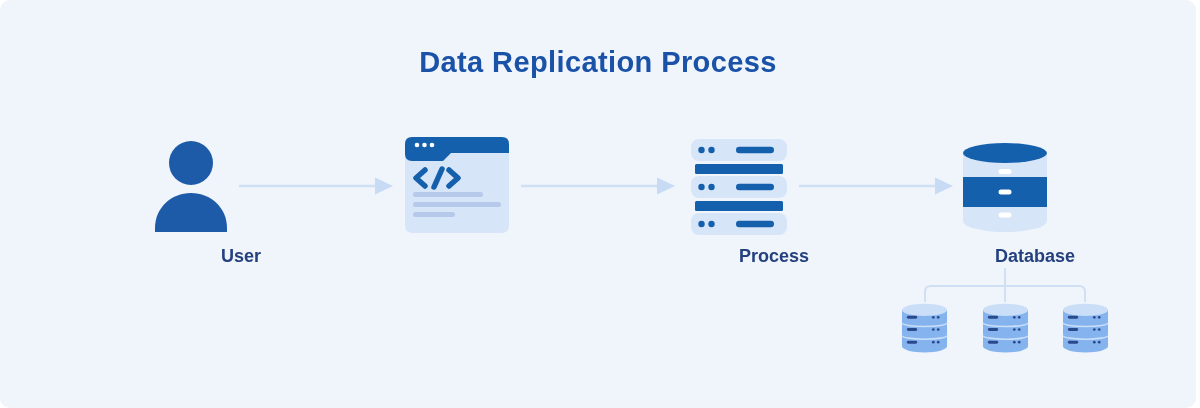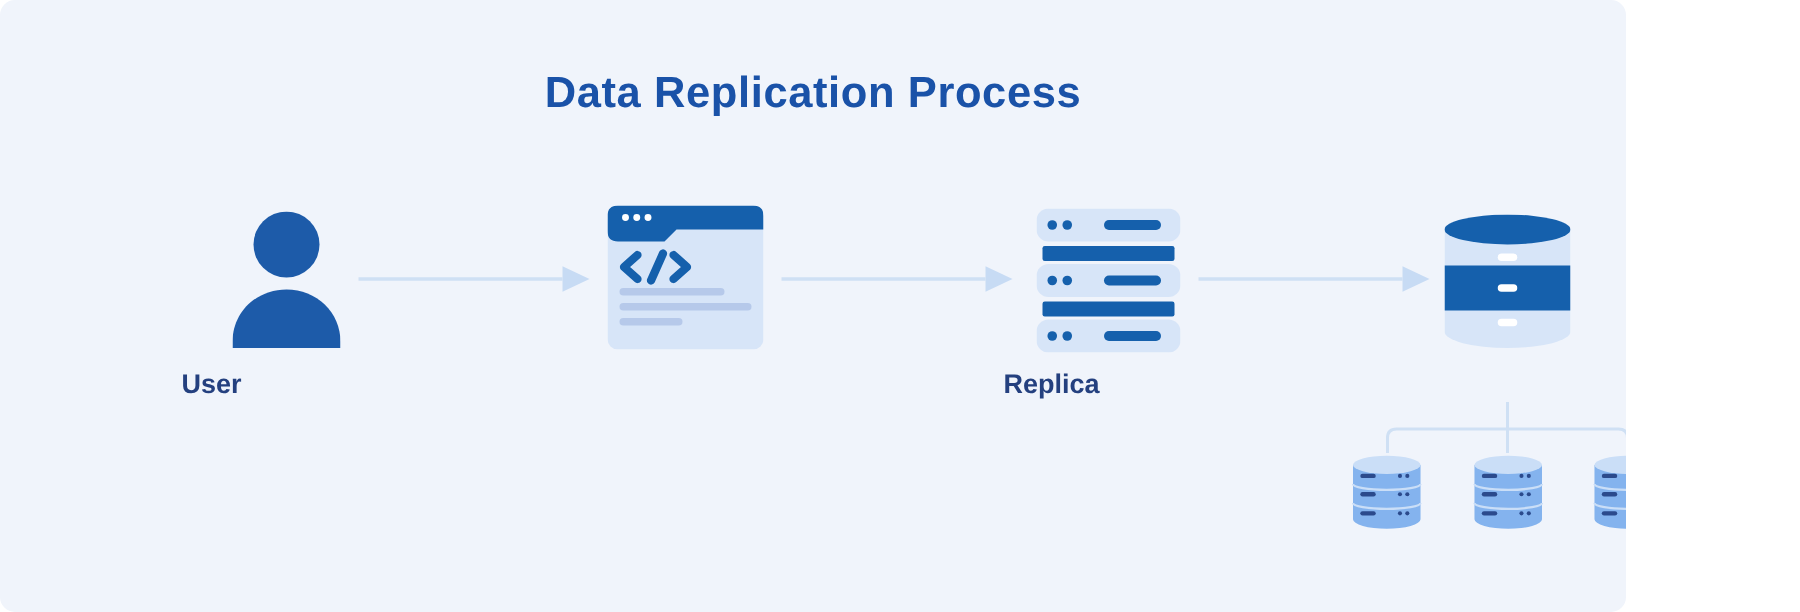--- a/index.html
+++ b/index.html
@@ -2,25 +2,25 @@
 <html style="--page-bg: #ffffff; --canvas-bg: #f0f4fb; --title-color: #1a52a8; --label-color: #24407f; --icon-dark: #1560ac; --person-color: #1d5ba9; --icon-light: #d7e5f8; --app-lines: #b6c9ea; --replica-body: #84b3ee; --replica-light: #cadef7; --replica-mark: #2b4a8c; --connector: #cfe0f4; --arrowhead: #c7dbf4; --dash-white: #ffffff;"><head>
 <meta charset="utf-8">
 <style>
   :root{
     --page-bg:#ffffff; --canvas-bg:#f0f4fb; --title-color:#1a52a8; --label-color:#24407f;
     --icon-dark:#1560ac; --person-color:#1d5ba9; --icon-light:#d7e5f8; --app-lines:#b6c9ea;
     --replica-body:#84b3ee; --replica-light:#cadef7; --replica-mark:#2b4a8c;
     --connector:#cfe0f4; --arrowhead:#c7dbf4; --dash-white:#ffffff;
   }
   html,body{margin:0;padding:0;background:var(--page-bg);font-family:"Liberation Sans",sans-serif;}
-  .canvas{position:relative;width:1084px;height:408px;background:var(--canvas-bg);border-radius:10px;overflow:hidden;}
+  .canvas{position:relative;width:1196px;height:408px;background:var(--canvas-bg);border-radius:10px;overflow:hidden;}
   .title{position:absolute;top:46px;left:0;width:100%;text-align:center;
          font-size:29px;font-weight:800;letter-spacing:.4px;color:var(--title-color);}
   .icon{position:absolute;display:block;}
-  .node-label{position:absolute;width:140px;text-align:left;font-size:18px;font-weight:700;color:var(--label-color);}
+  .node-label{position:absolute;width:140px;text-align:right;font-size:18px;font-weight:700;color:var(--label-color);}
   
   .pos-user-icon{left:155px;top:141px;}
   .pos-app-icon{left:405px;top:137px;}
   .pos-server-icon{left:691px;top:139px;}
   .pos-db-icon{left:963px;top:143px;}
   
   .pos-user-label{left:121px;top:246px;}
   .pos-app-label{left:387px;top:246px;}
   .pos-server-label{left:669px;top:246px;}
   .pos-db-label{left:935px;top:246px;}
@@ -109,34 +109,35 @@
     <circle cx="10.5" cy="11" r="3.2" class="fill-dark"></circle>
       <circle cx="20.5" cy="11" r="3.2" class="fill-dark"></circle>
     <rect x="45" y="7.7" width="38" height="6.6" rx="3.3" class="fill-dark"></rect>
     <circle cx="10.5" cy="48" r="3.2" class="fill-dark"></circle>
       <circle cx="20.5" cy="48" r="3.2" class="fill-dark"></circle>
     <rect x="45" y="44.7" width="38" height="6.6" rx="3.3" class="fill-dark"></rect>
     <circle cx="10.5" cy="85" r="3.2" class="fill-dark"></circle>
       <circle cx="20.5" cy="85" r="3.2" class="fill-dark"></circle>
     <rect x="45" y="81.7" width="38" height="6.6" rx="3.3" class="fill-dark"></rect>
   </svg>
-  <div class="node-label pos-server-label">Replica</div>
+  <div class="node-label pos-server-label">Process</div>
 
   <svg class="arrow pos-arrow-3" viewBox="0 0 156 24">
     <use href="#sym-arrow"></use>
   </svg>
 
   <svg class="icon pos-db-icon" width="84" height="89" viewBox="0 0 84 89">
     <path d="M0 10 L0 78 A42 11 0 0 0 84 78 L84 10 Z" class="fill-light"></path>
     <rect x="0" y="34" width="84" height="30" class="fill-dark"></rect>
     <ellipse cx="42" cy="10" rx="42" ry="10" class="fill-dark"></ellipse>
     <rect x="35.5" y="26" width="13" height="5" rx="2.5" class="fill-white"></rect>
     <rect x="35.5" y="46.5" width="13" height="5" rx="2.5" class="fill-white"></rect>
     <rect x="35.5" y="69.5" width="13" height="5" rx="2.5" class="fill-white"></rect>
   </svg>
+  <div class="node-label pos-db-label">Database</div>
 
   <svg class="icon pos-branch" width="168" height="40" viewBox="0 0 168 40">
     <path d="M84 4 V38" class="stroke-conn" stroke-width="2"></path>
     <path d="M4 38 V28 Q4 22 10 22 H158 Q164 22 164 28 V38" class="stroke-conn" stroke-width="2"></path>
   </svg>
 
   <svg class="replica-cyl pos-replica-1" viewBox="0 0 48 56">
     <use href="#sym-replica"></use>
   </svg>
   <svg class="replica-cyl pos-replica-2" viewBox="0 0 48 56">

